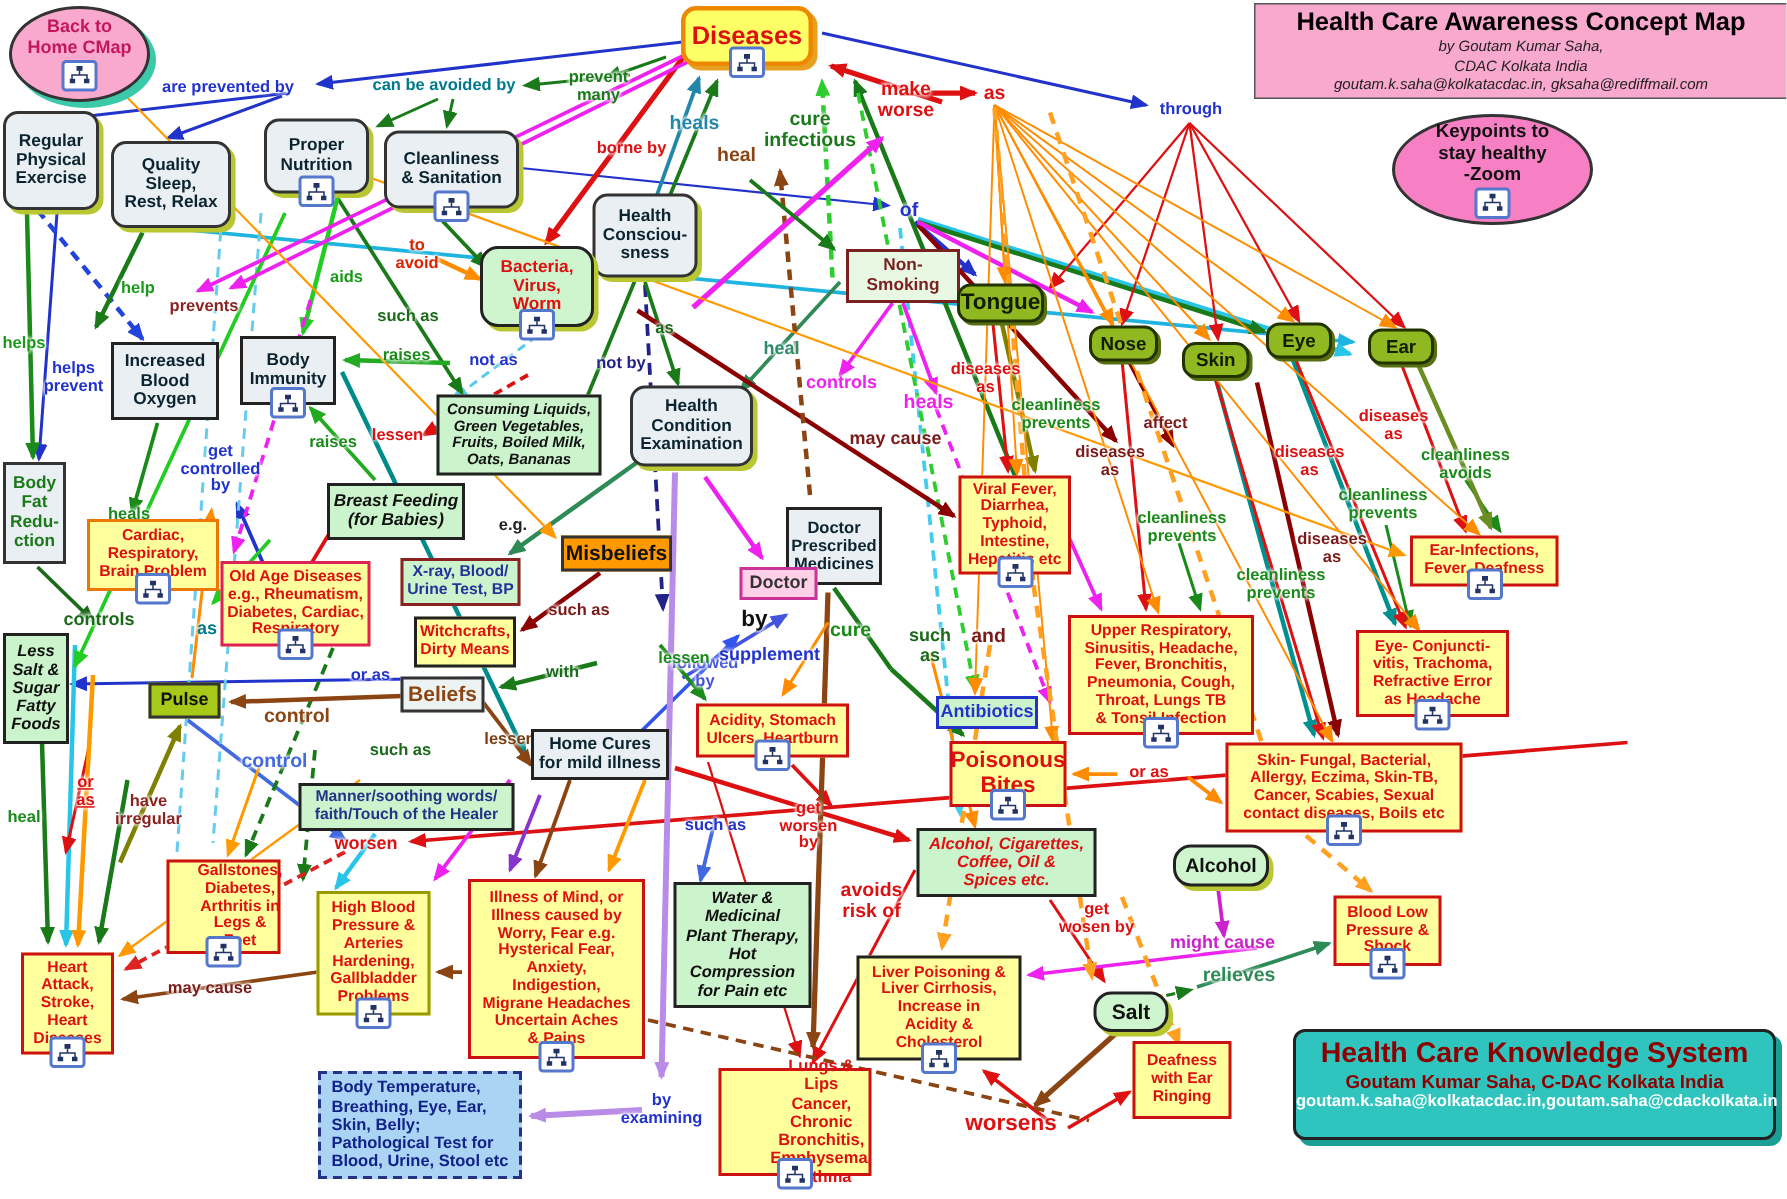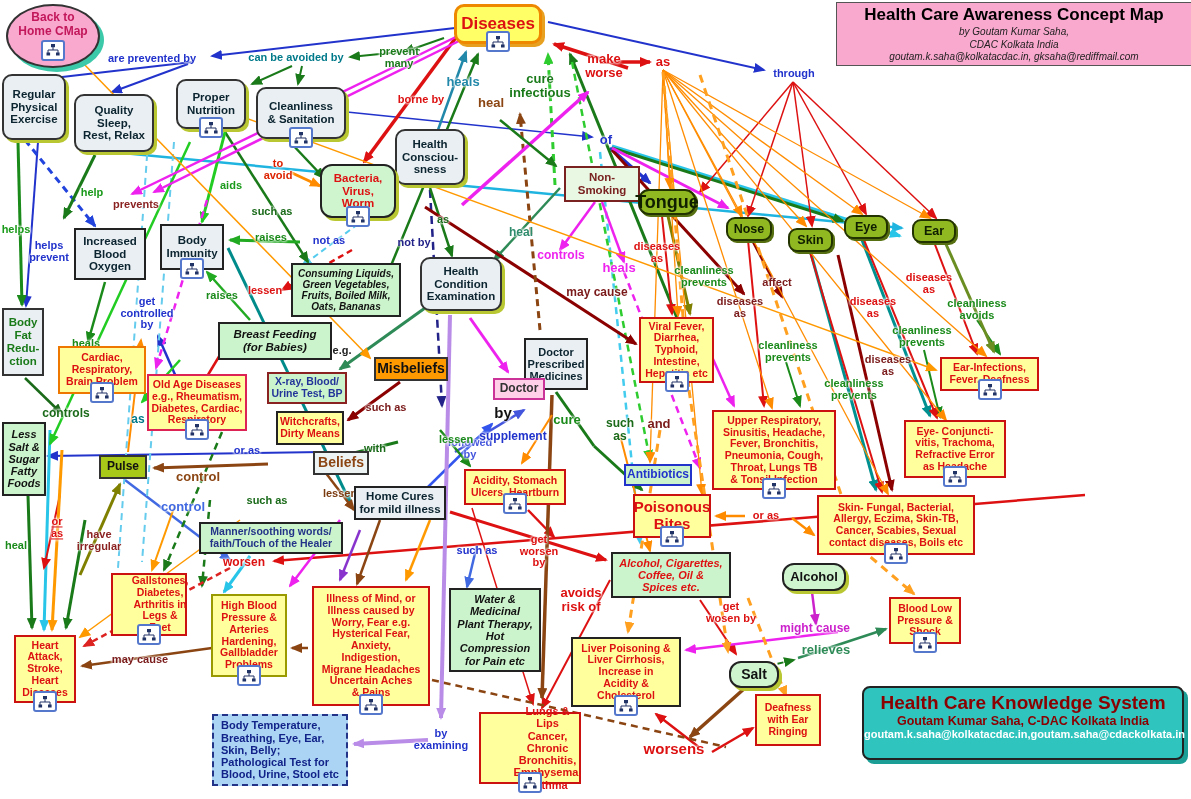--- a/index.html
+++ b/index.html
@@ -331,20 +331,31 @@
         </svg></span>
   </div>
 
   <div id="title-box">
     <h1>Health Care Awareness Concept Map</h1>
     <div class="sub">by  Goutam Kumar Saha,</div>
     <div class="sub">CDAC Kolkata India</div>
     <div class="sub">goutam.k.saha@kolkatacdac.in, gksaha@rediffmail.com</div>
   </div>
 
+  <div class="ellipse" id="keypoints">
+    <span>Keypoints to
+stay healthy
+-Zoom</span>
+    <span class="cmap-icon ic-rel"><svg width="14" height="12" viewBox="0 0 14 12">
+          <path d="M7 3v3 M7 6 H2 v3 M7 6 h5 v3" stroke="#223366" stroke-width="1" fill="none"></path>
+          <rect x="5" y="0" width="4" height="3.2" fill="#223366"></rect>
+          <rect x="0.5" y="8.5" width="3.6" height="3" fill="#223366"></rect>
+          <rect x="10" y="8.5" width="3.6" height="3" fill="#223366"></rect>
+        </svg></span>
+  </div>
 
   <div id="kn-box">
     <div class="t1">Health Care Knowledge System</div>
     <div class="t2">Goutam Kumar Saha, C-DAC Kolkata India</div>
     <div class="t3">goutam.k.saha@kolkatacdac.in,goutam.saha@cdackolkata.in</div>
   </div>
 
 <div class="node diseases" style="left: 454px; top: 4px; width: 88px; height: 40px; font-size: 17px;"><span>Diseases</span><span class="cmap-icon"><svg width="14" height="12" viewBox="0 0 14 12">
           <path d="M7 3v3 M7 6 H2 v3 M7 6 h5 v3" stroke="#223366" stroke-width="1" fill="none"></path>
           <rect x="5" y="0" width="4" height="3.2" fill="#223366"></rect>
@@ -394,37 +405,37 @@
 for mild illness</span></div>
     <div class="node bodyfat" style="left: 2px; top: 308px; width: 42px; height: 68px; font-size: 11.5px;"><span>Body
 Fat
 Redu-
 ction</span></div>
     <div class="node green-sq" style="left: 2px; top: 422px; width: 44px; height: 74px; font-size: 11px;"><span>Less
 Salt &amp;
 Sugar
 Fatty
 Foods</span></div>
-    <div class="node green-sq" style="left: 218px; top: 322px; width: 114px; height: 38px; font-size: 11.5px;"><span>Breast Feeding
+    <div class="node green-sq" style="left: 218px; top: 322px; width: 92px; height: 38px; font-size: 11.5px;"><span>Breast Feeding
 (for Babies)</span></div>
     <div class="node green-sq" style="left: 291px; top: 263px; width: 110px; height: 54px; font-size: 10px;"><span>Consuming Liquids,
 Green Vegetables,
 Fruits, Boiled Milk,
 Oats, Bananas</span></div>
     <div class="node xray-box" style="left: 267px; top: 372px; width: 80px; height: 32px; font-size: 10.5px;"><span>X-ray, Blood/
 Urine Test, BP</span></div>
     <div class="node yellow-blackb" style="left: 276px; top: 411px; width: 68px; height: 34px; font-size: 10.5px;"><span>Witchcrafts,
 Dirty Means</span></div>
-    <div class="node beliefs-box" style="left: 267px; top: 451px; width: 56px; height: 24px; font-size: 14px; margin-left: 46px;"><span>Beliefs</span></div>
+    <div class="node beliefs-box" style="left: 267px; top: 451px; width: 56px; height: 24px; font-size: 14px;"><span>Beliefs</span></div>
     <div class="node misbeliefs" style="left: 374px; top: 357px; width: 74px; height: 24px; font-size: 14px;"><span>Misbeliefs</span></div>
     <div class="node doctor-box" style="left: 493px; top: 378px; width: 52px; height: 22px; font-size: 12px;"><span>Doctor</span></div>
     <div class="node pulse" style="left: 99px; top: 455px; width: 48px; height: 24px; font-size: 12px;"><span>Pulse</span></div>
     <div class="node nonsmoking" style="left: 564px; top: 166px; width: 76px; height: 36px; font-size: 11.5px;"><span>Non-
 Smoking</span></div>
-    <div class="node organ" style="left: 638px; top: 189px; width: 58px; height: 26px; font-size: 18px; border-radius: 11px;"><span>Tongue</span></div>
+    <div class="node organ" style="left: 638px; top: 189px; width: 58px; height: 26px; font-size: 15px;"><span>Tongue</span></div>
     <div class="node organ" style="left: 726px; top: 217px; width: 46px; height: 24px; font-size: 12.5px;"><span>Nose</span></div>
     <div class="node organ" style="left: 788px; top: 228px; width: 45px; height: 24px; font-size: 12.5px;"><span>Skin</span></div>
     <div class="node organ" style="left: 844px; top: 215px; width: 44px; height: 24px; font-size: 12.5px;"><span>Eye</span></div>
     <div class="node organ" style="left: 912px; top: 219px; width: 44px; height: 24px; font-size: 12.5px;"><span>Ear</span></div>
     <div class="node antibiotics" style="left: 624px; top: 464px; width: 68px; height: 22px; font-size: 12px;"><span>Antibiotics</span></div>
     <div class="node yellow-red" style="left: 633px; top: 494px; width: 78px; height: 44px; font-size: 15px;"><span>Poisonous
 Bites</span><span class="cmap-icon"><svg width="14" height="12" viewBox="0 0 14 12">
           <path d="M7 3v3 M7 6 H2 v3 M7 6 h5 v3" stroke="#223366" stroke-width="1" fill="none"></path>
           <rect x="5" y="0" width="4" height="3.2" fill="#223366"></rect>
           <rect x="0.5" y="8.5" width="3.6" height="3" fill="#223366"></rect>

